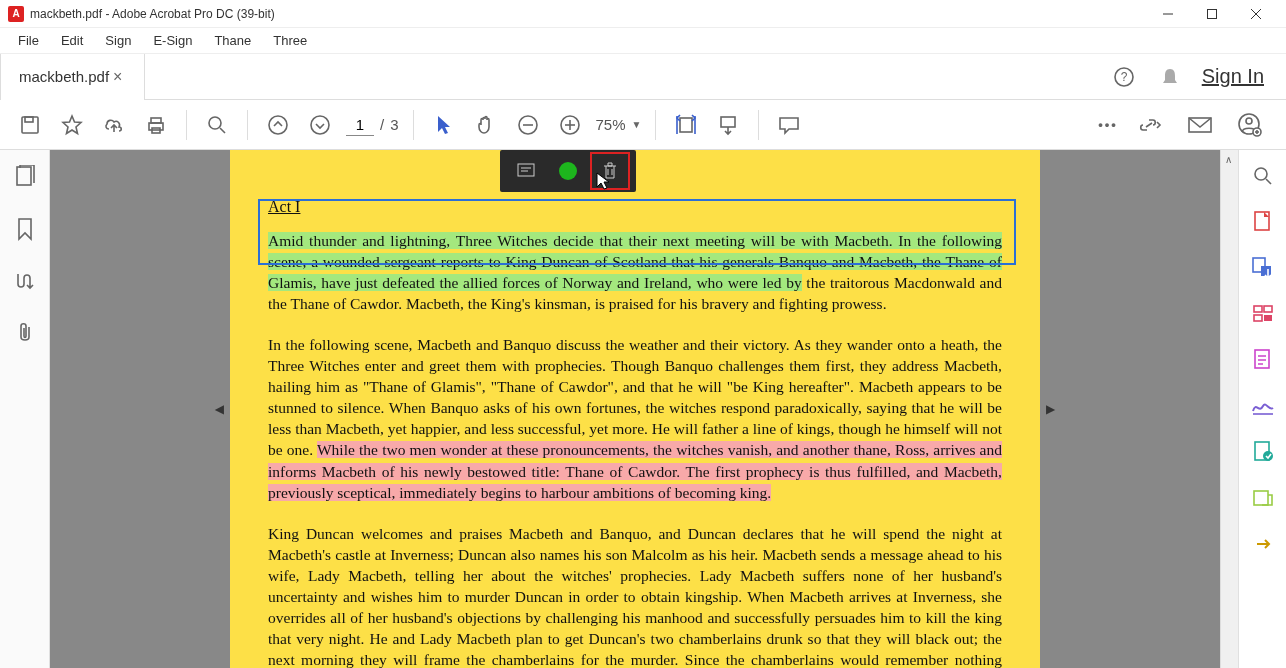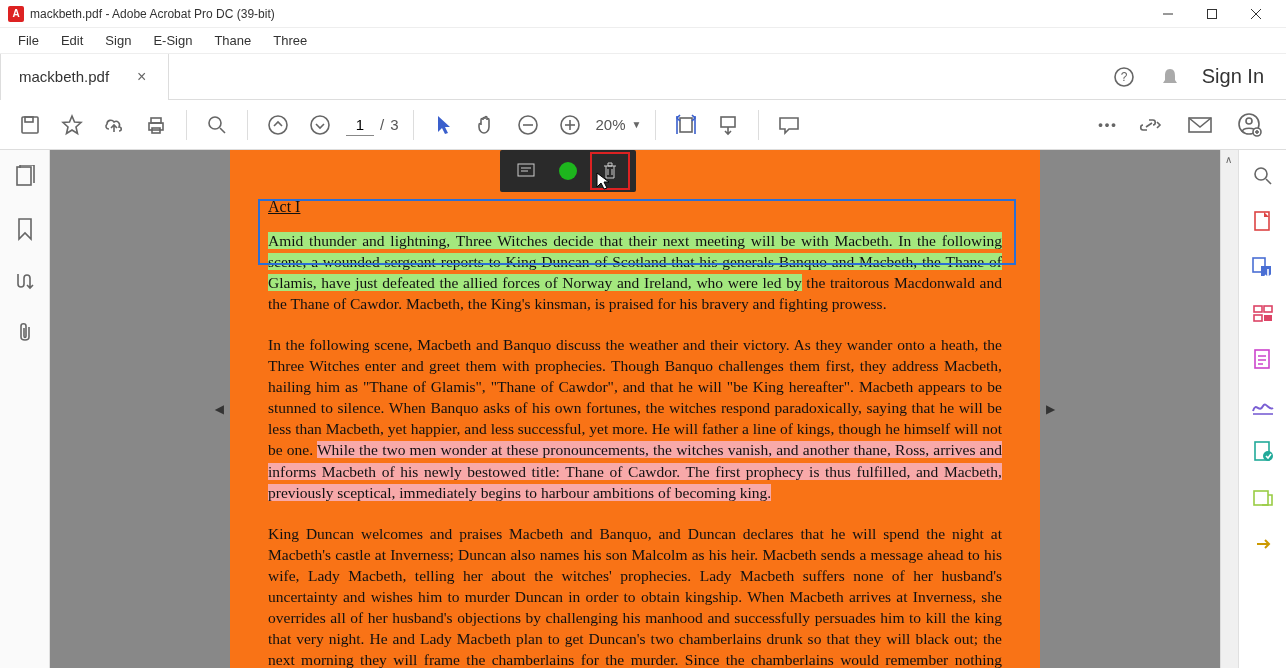--- a/index.html
+++ b/index.html
@@ -13,27 +13,27 @@
 .title-bar .win-btn { width: 44px; height: 28px; display: flex; align-items: center; justify-content: center; color: #333; font-size: 14px; cursor: pointer; }
 .win-btn svg { stroke: #333; fill: none; }
 
 
 .menu-bar { height: 26px; display: flex; align-items: center; padding: 0 8px; gap: 2px; border-bottom: 1px solid #eee; }
 .menu-bar .menu-item { padding: 3px 10px; color: #333; font-size: 13px; cursor: pointer; }
 
 
 .sec-bar { height: 46px; display: flex; align-items: center; border-bottom: 1px solid #ddd; }
 .sec-bar .sec-item { padding: 10px 22px; font-size: 18px; color: #444; cursor: pointer; }
-.doc-tab { height: 46px; display: flex; align-items: center; padding: 0 18px; border-left: 1px solid #ddd; border-right: 1px solid #ddd; background: #fff; gap: 24px; font-size: 15px; color: #333; }
+.doc-tab { height: 46px; display: flex; align-items: center; padding: 0 18px; border-left: 1px solid #ddd; border-right: 1px solid #ddd; background: #fff; gap: 0; font-size: 15px; color: #333; }
 .close-x { font-size: 16px; color: #666; cursor: pointer; padding: 0 4px; }
 .sec-bar .spacer { flex: 1; }
 .sec-right { display: flex; align-items: center; gap: 18px; padding-right: 22px; }
 .icon-btn { width: 28px; height: 28px; display: flex; align-items: center; justify-content: center; color: #666; cursor: pointer; }
 .icon-btn svg { stroke: #666; fill: none; stroke-width: 1.6; }
-.sign-in { font-size: 20px; color: #333; cursor: pointer; }
+.sign-in { font-size: 20px; color: #333; cursor: pointer; text-decoration: underline; }
 
 
 .toolbar { height: 50px; display: flex; align-items: center; padding: 0 14px; gap: 10px; border-bottom: 1px solid #ddd; }
 .tb-icon { width: 32px; height: 32px; display: flex; align-items: center; justify-content: center; color: #666; cursor: pointer; border-radius: 3px; }
 .tb-icon svg { stroke: #666; fill: none; stroke-width: 1.6; }
 .tb-sep { width: 1px; height: 30px; background: #ddd; margin: 0 4px; }
 .page-box { display: flex; align-items: center; gap: 6px; color: #555; font-size: 15px; }
 .page-input { width: 28px; border: none; border-bottom: 1px solid #888; text-align: center; font-size: 15px; padding: 2px 0; }
 .zoom-box { display: flex; align-items: center; gap: 6px; font-size: 15px; color: #555; }
 .zoom-caret { font-size: 10px; color: #666; }
@@ -48,21 +48,21 @@
 
 .right-panel { width: 48px; background: #fff; border-left: 1px solid #e0e0e0; display: flex; flex-direction: column; align-items: center; padding-top: 14px; gap: 22px; }
 .right-panel .rp-icon { width: 24px; height: 24px; display: flex; align-items: center; justify-content: center; cursor: pointer; }
 .right-panel svg { stroke-width: 1.6; fill: none; }
 
 .doc-area { flex: 1; display: flex; background: #888; position: relative; overflow: hidden; }
 .doc-gutter { width: 180px; background: #888; position: relative; }
 .gutter-arrow-left, .gutter-arrow-right { position: absolute; top: 50%; transform: translateY(-50%); color: #333; font-size: 12px; cursor: pointer; }
 .gutter-arrow-left { right: 6px; }
 .gutter-arrow-right { left: 6px; }
-.doc-page { flex: 1; background: #f97316; padding: 46px 38px 12px 38px; position: relative; font-family: Georgia, "Times New Roman", serif; font-size: 15.5px; line-height: 1.36; color: #111; overflow: hidden; }
+.doc-page { flex: 1; background: #fde047; padding: 46px 38px 12px 38px; position: relative; font-family: Georgia, "Times New Roman", serif; font-size: 15.5px; line-height: 1.36; color: #111; overflow: hidden; }
 .act-label { font-size: 16px; text-decoration: underline; margin-bottom: 2px; }
 .para { margin-bottom: 20px; text-align: justify; margin-top: 12px; }
 
 .hl-green { background: #a4e87e; }
 .hl-pink { background: #f8a9a9; }
 .sel-box { position: absolute; border: 2px solid #2b6fd6; pointer-events: none; }
 
 
 .float-tb { position: absolute; top: 0px; left: 270px; background: #2a2a2a; border-radius: 2px; display: flex; align-items: center; height: 42px; padding: 0 6px; gap: 2px; }
 .float-tb .fbtn { width: 40px; height: 38px; display: flex; align-items: center; justify-content: center; cursor: pointer; position: relative; }
@@ -201,21 +201,21 @@
       </svg>
     </div>
   <div class="tb-icon">
       <svg width="22" height="22">
         <circle cx="11" cy="11" r="9"></circle>
         <line x1="6" y1="11" x2="16" y2="11"></line>
         <line x1="11" y1="6" x2="11" y2="16"></line>
       </svg>
     </div>
   <div class="zoom-box">
-    <span>20%</span>
+    <span>75%</span>
     <span class="zoom-caret">▼</span>
   </div>
   <div class="tb-sep"></div>
   <div class="tb-icon">
       <svg width="24" height="24">
         <rect x="6" y="5" width="12" height="14"></rect>
         <path d="M3 3 L3 21 M21 3 L21 21" stroke="#3a5fcc"></path>
         <path d="M6 2 L3 5 L6 8 M18 2 L21 5 L18 8" stroke="#3a5fcc" fill="none"></path>
       </svg>
     </div>

